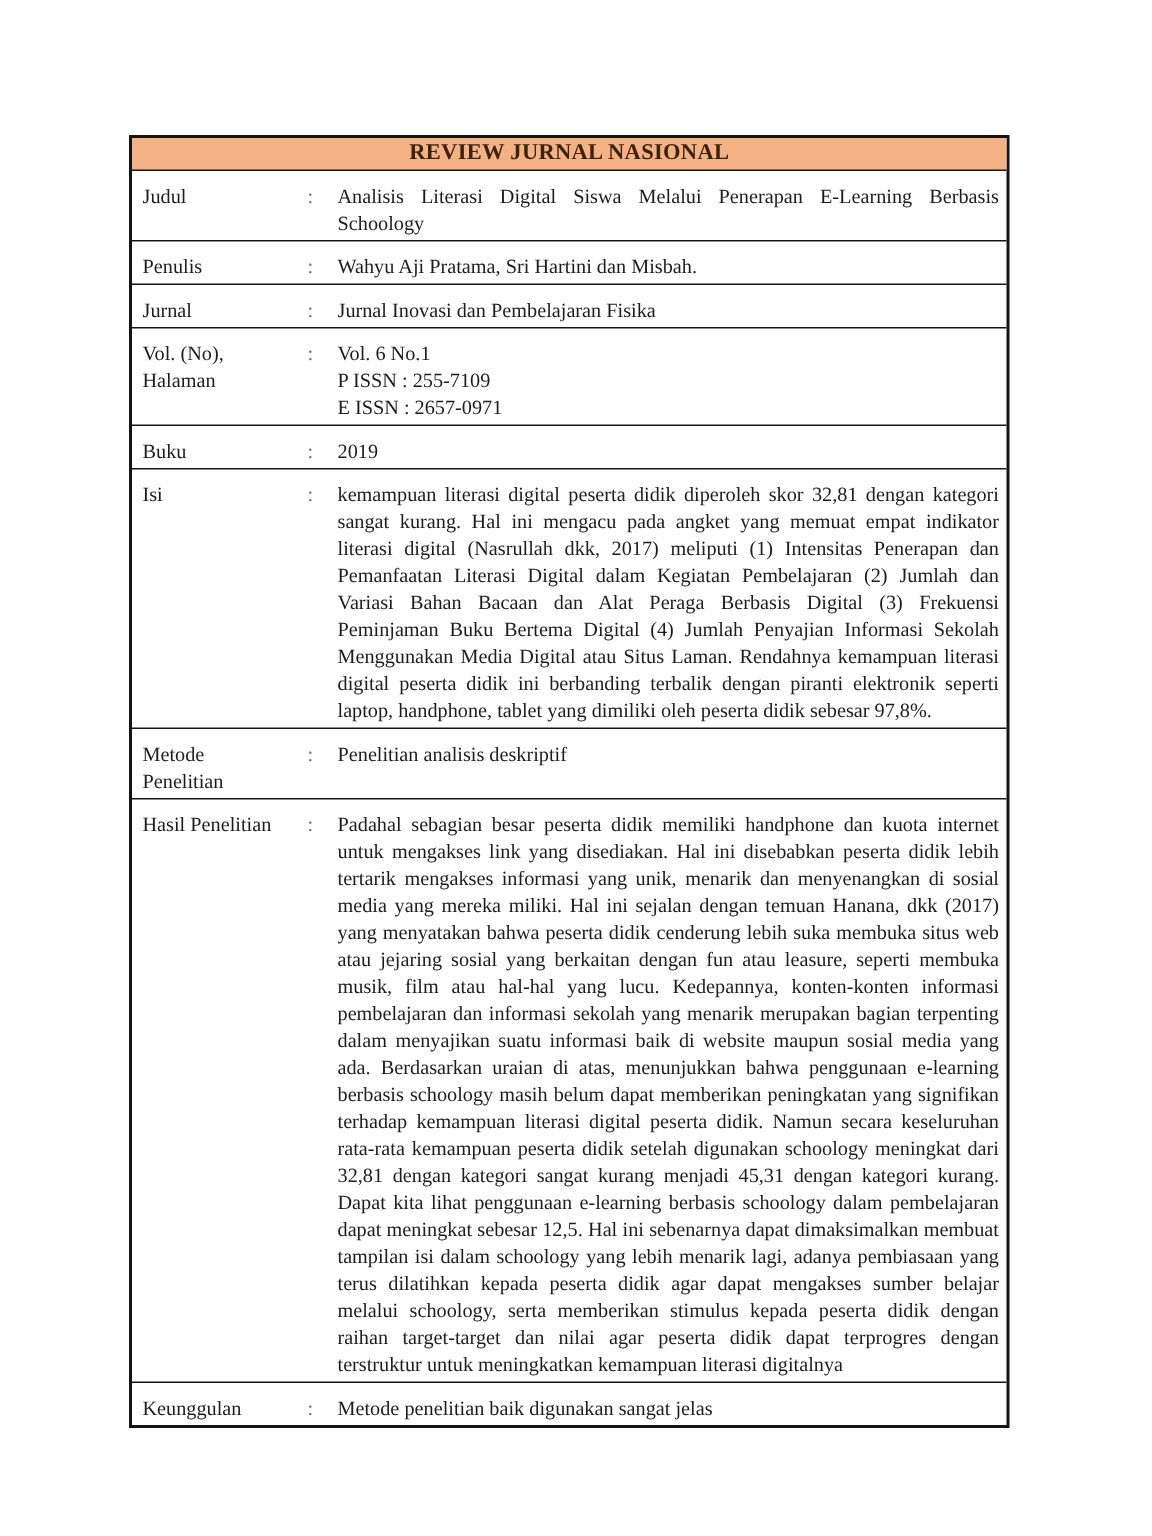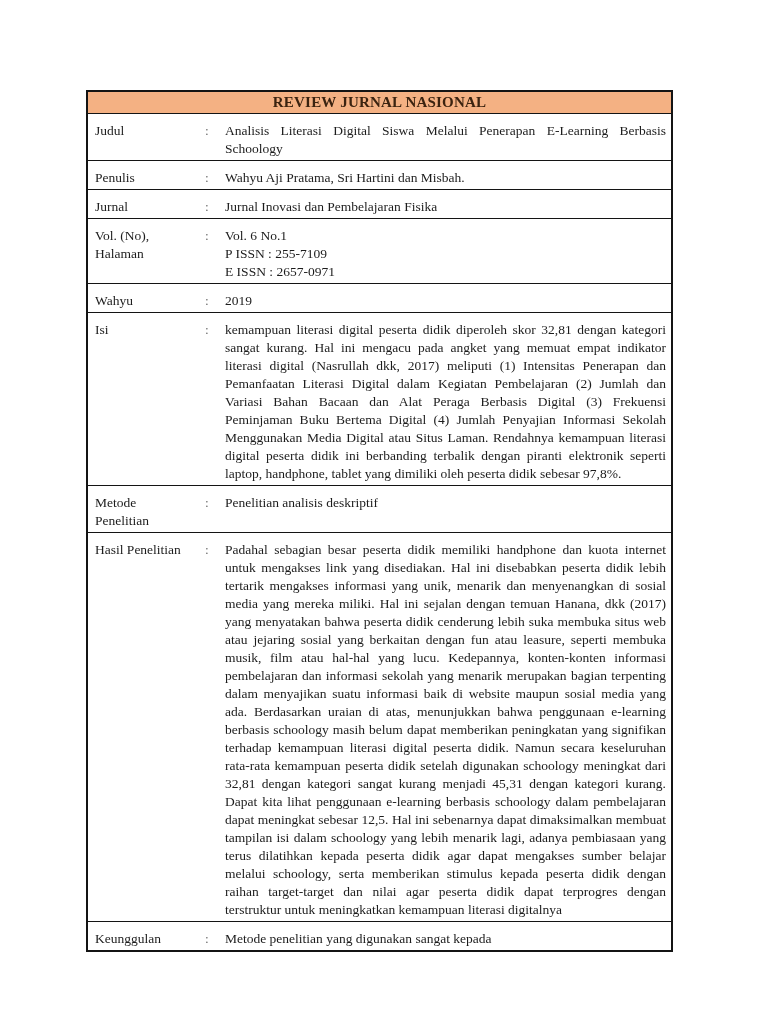--- a/index.html
+++ b/index.html
@@ -87,21 +87,21 @@
   <div class="row">
     <div class="cell label">Vol. (No),
 Halaman</div>
     <div class="cell colon">:</div>
     <div class="cell value">Vol. 6 No.1
 P ISSN : 255-7109
 E ISSN : 2657-0971</div>
   </div>
 
   <div class="row">
-    <div class="cell label">Wahyu</div>
+    <div class="cell label">Buku</div>
     <div class="cell colon">:</div>
     <div class="cell value">2019</div>
   </div>
 
   <div class="row">
     <div class="cell label">Isi</div>
     <div class="cell colon">:</div>
     <div class="cell value">kemampuan literasi digital peserta didik diperoleh skor 32,81 dengan kategori sangat kurang. Hal ini mengacu pada angket yang memuat empat indikator literasi digital (Nasrullah dkk, 2017) meliputi (1) Intensitas Penerapan dan Pemanfaatan Literasi Digital dalam Kegiatan Pembelajaran (2) Jumlah dan Variasi Bahan Bacaan dan Alat Peraga Berbasis Digital (3) Frekuensi Peminjaman Buku Bertema Digital (4) Jumlah Penyajian Informasi Sekolah Menggunakan Media Digital atau Situs Laman. Rendahnya kemampuan literasi digital peserta didik ini berbanding terbalik dengan piranti elektronik seperti laptop, handphone, tablet yang dimiliki oleh peserta didik sebesar 97,8%.</div>
   </div>
 
@@ -114,15 +114,15 @@
 
   <div class="row">
     <div class="cell label">Hasil Penelitian</div>
     <div class="cell colon">:</div>
     <div class="cell value">Padahal sebagian besar peserta didik memiliki handphone dan kuota internet untuk mengakses link yang disediakan. Hal ini disebabkan peserta didik lebih tertarik mengakses informasi yang unik, menarik dan menyenangkan di sosial media yang mereka miliki. Hal ini sejalan dengan temuan Hanana, dkk (2017) yang menyatakan bahwa peserta didik cenderung lebih suka membuka situs web atau jejaring sosial yang berkaitan dengan fun atau leasure, seperti membuka musik, film atau hal-hal yang lucu. Kedepannya, konten-konten informasi pembelajaran dan informasi sekolah yang menarik merupakan bagian terpenting dalam menyajikan suatu informasi baik di website maupun sosial media yang ada. Berdasarkan uraian di atas, menunjukkan bahwa penggunaan e-learning berbasis schoology masih belum dapat memberikan peningkatan yang signifikan terhadap kemampuan literasi digital peserta didik. Namun secara keseluruhan rata-rata kemampuan peserta didik setelah digunakan schoology meningkat dari 32,81 dengan kategori sangat kurang menjadi 45,31 dengan kategori kurang. Dapat kita lihat penggunaan e-learning berbasis schoology dalam pembelajaran dapat meningkat sebesar 12,5. Hal ini sebenarnya dapat dimaksimalkan membuat tampilan isi dalam schoology yang lebih menarik lagi, adanya pembiasaan yang terus dilatihkan kepada peserta didik agar dapat mengakses sumber belajar melalui schoology, serta memberikan stimulus kepada peserta didik dengan raihan target-target dan nilai agar peserta didik dapat terprogres dengan terstruktur untuk meningkatkan kemampuan literasi digitalnya</div>
   </div>
 
   <div class="row">
     <div class="cell label">Keunggulan</div>
     <div class="cell colon">:</div>
-    <div class="cell value">Metode penelitian yang digunakan sangat kepada</div>
+    <div class="cell value">Metode penelitian baik digunakan sangat jelas</div>
   </div>
 </div>
 
 </body></html>

